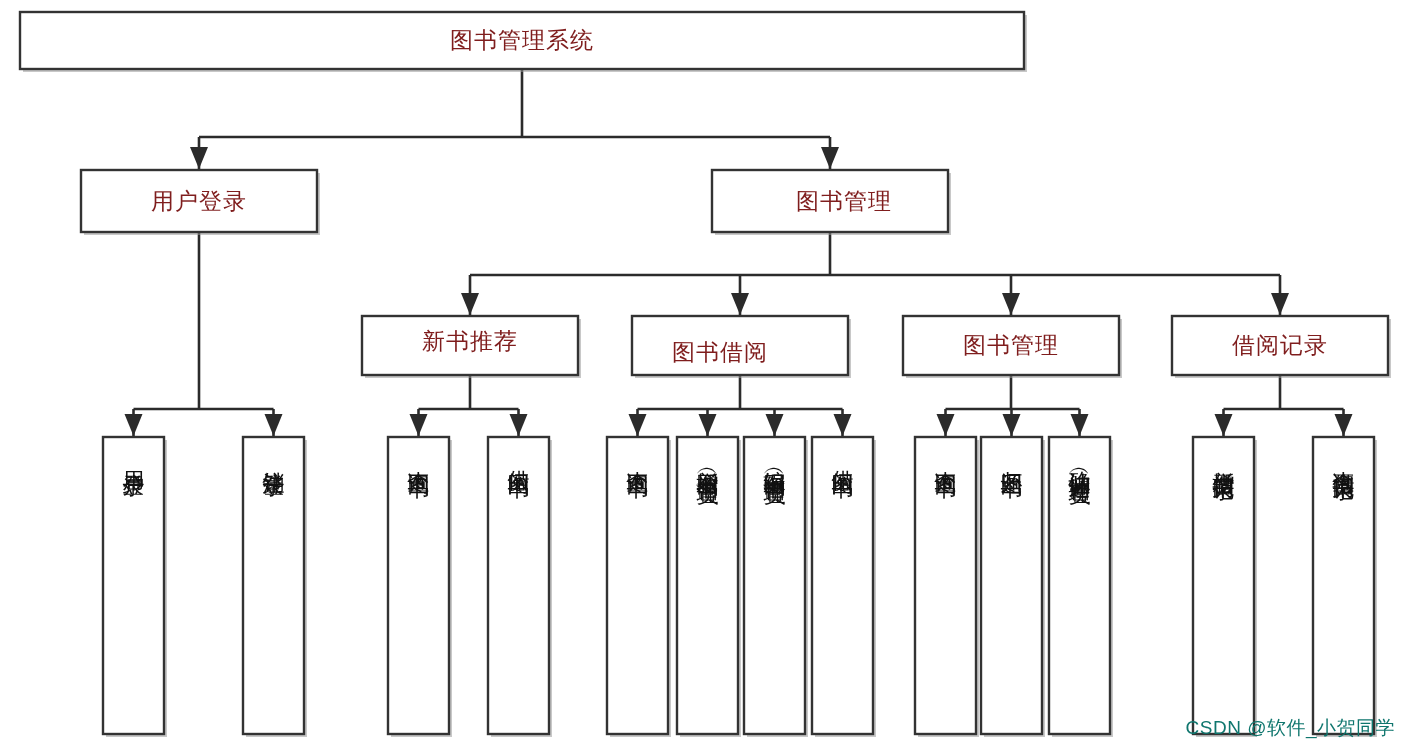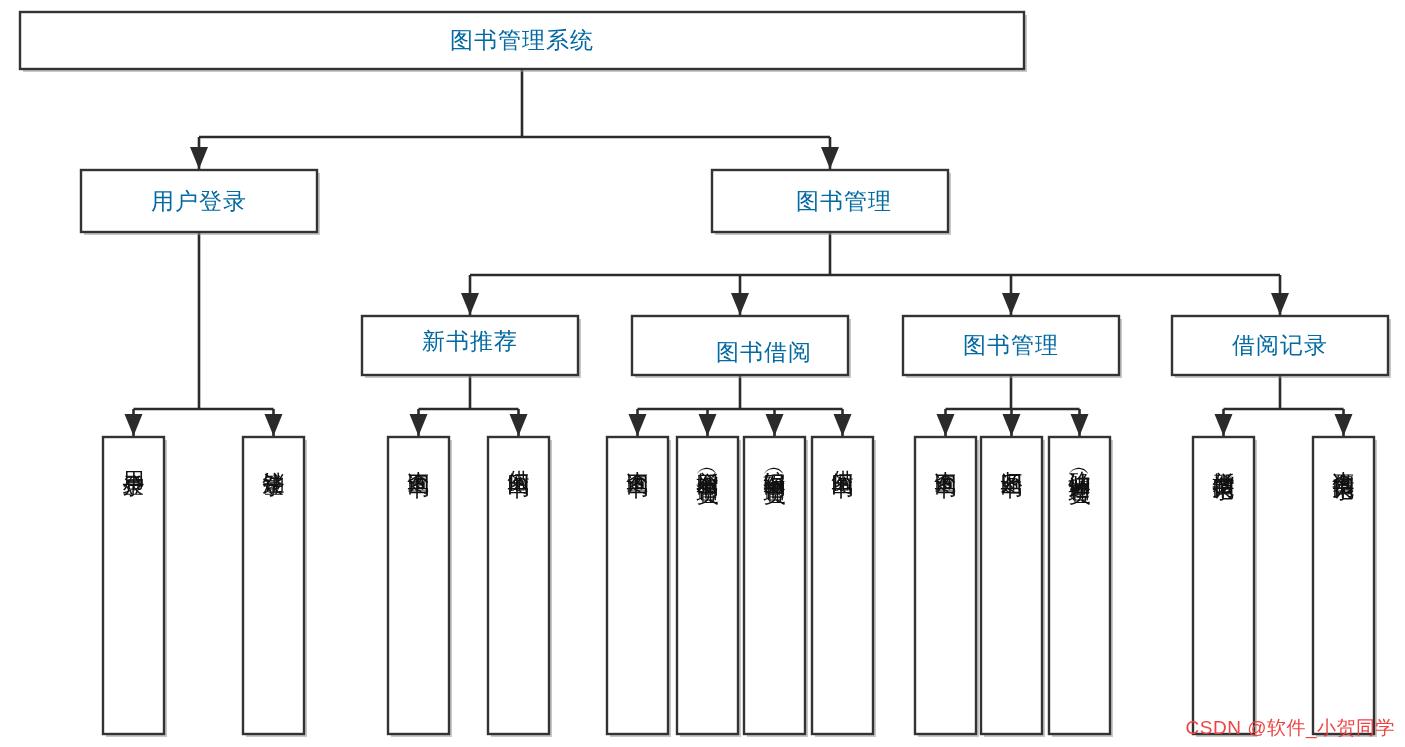--- a/index.html
+++ b/index.html
@@ -65,31 +65,31 @@
   .hlabel-wrap {
     position: absolute;
     display: flex;
     align-items: center;
     justify-content: center;
     pointer-events: none;
   }
   .hlabel-text {
     font-family: "Liberation Sans", "DejaVu Sans", sans-serif;
     font-size: 23px;
-    color: #0369a1;
+    color: #7f1d1d;
     letter-spacing: 1px;
     white-space: nowrap;
   }
   #watermark {
     position: absolute;
     right: 10px;
     bottom: 6px;
     font-family: "Liberation Sans", "DejaVu Sans", sans-serif;
     font-size: 19px;
-    color: #ef4444;
+    color: #0f766e;
     letter-spacing: 0.5px;
     white-space: nowrap;
     user-select: none;
   }
 </style>
 </head>
 <body>
 
 <div id="diagram-root">
 
@@ -198,21 +198,21 @@
       </div>
       <div class="hlabel-wrap" style="left: 81px; top: 170px; width: 236px; height: 62px;">
         <span class="hlabel-text">用户登录</span>
       </div>
       <div class="hlabel-wrap" style="left: 712px; top: 170px; width: 264px; height: 62px;">
         <span class="hlabel-text">图书管理</span>
       </div>
       <div class="hlabel-wrap" style="left: 362px; top: 316px; width: 216px; height: 50px; text-align: center;">
         <span class="hlabel-text">新书推荐</span>
       </div>
-      <div class="hlabel-wrap" style="left: 656px; top: 316px; width: 216px; height: 73px;">
+      <div class="hlabel-wrap" style="left: 612px; top: 316px; width: 216px; height: 73px;">
         <span class="hlabel-text">图书借阅</span>
       </div>
       <div class="hlabel-wrap" style="left: 903px; top: 316px; width: 216px; height: 59px;">
         <span class="hlabel-text">图书管理</span>
       </div>
       <div class="hlabel-wrap" style="left: 1172px; top: 316px; width: 216px; height: 59px;">
         <span class="hlabel-text">借阅记录</span>
       </div>
       <div class="vlabel-wrap" style="left: 103px; top: 437px; width: 61px; height: 297px; padding-top: 16px;">
         <span class="vlabel-text">用户登录</span>

